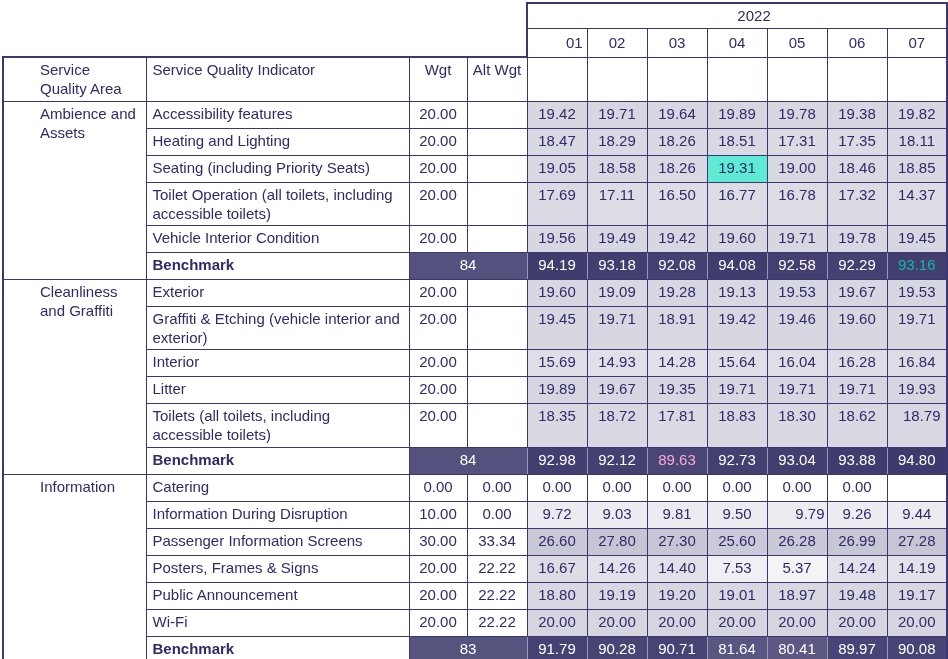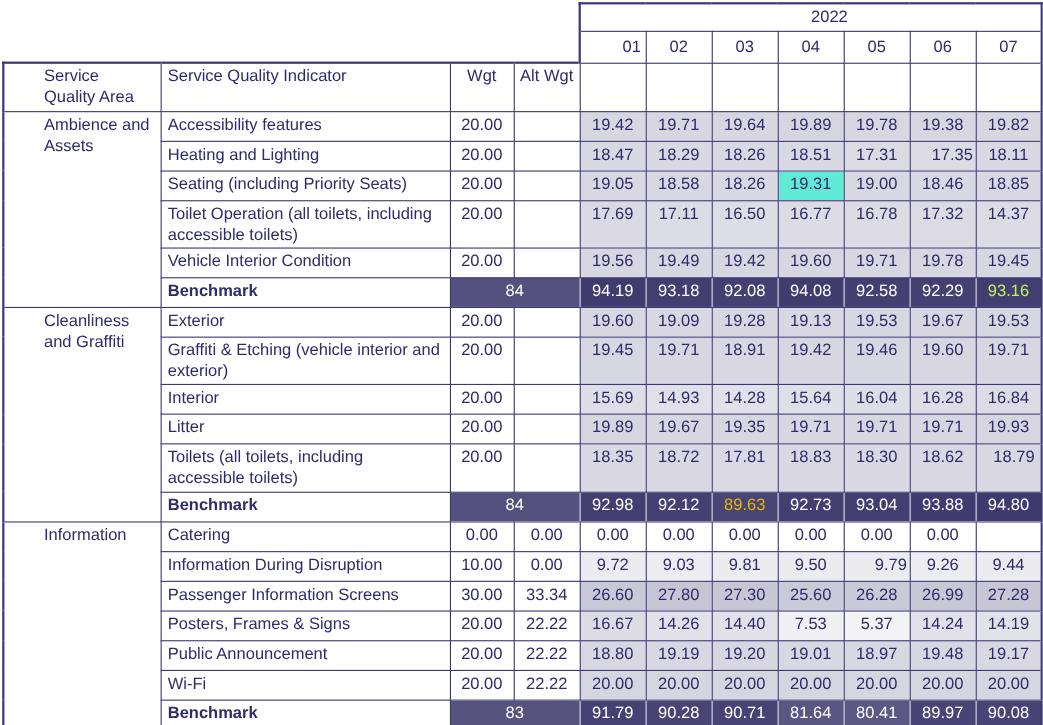--- a/index.html
+++ b/index.html
@@ -107,21 +107,21 @@
       </tr>
       <tr>
         <td class="c">Heating and Lighting</td>
         <td class="c center">20.00</td>
         <td class="c center"></td>
         <td class="c center" style="background: rgb(217, 217, 227);">18.47</td>
         <td class="c center" style="background: rgb(218, 217, 227);">18.29</td>
         <td class="c center" style="background: rgb(218, 217, 227);">18.26</td>
         <td class="c center" style="background: rgb(217, 217, 227);">18.51</td>
         <td class="c center" style="background: rgb(220, 219, 228);">17.31</td>
-        <td class="c center" style="background: rgb(220, 219, 228); text-align: right;">17.35</td>
+        <td class="c center" style="background: rgb(220, 219, 228);">17.35</td>
         <td class="c center er" style="background: rgb(218, 217, 227);">18.11</td>
       </tr>
       <tr>
         <td class="c">Seating (including Priority Seats)</td>
         <td class="c center">20.00</td>
         <td class="c center"></td>
         <td class="c center" style="background: rgb(216, 215, 226);">19.05</td>
         <td class="c center" style="background: rgb(217, 216, 226);">18.58</td>
         <td class="c center" style="background: rgb(218, 217, 227);">18.26</td>
         <td class="c center" style="background: #5eead4;">19.31</td>
@@ -155,21 +155,21 @@
       </tr>
       <tr>
         <td class="c bold">Benchmark</td>
         <td class="c center" colspan="2" style="background: rgb(84, 81, 126); color: rgb(255, 255, 255); border-right-color: rgb(154, 152, 182);">84</td>
         <td class="c center" style="background: rgb(64, 60, 110); color: rgb(255, 255, 255); border-right-color: rgb(154, 152, 182);">94.19</td>
         <td class="c center" style="background: rgb(66, 62, 112); color: rgb(255, 255, 255); border-right-color: rgb(154, 152, 182);">93.18</td>
         <td class="c center" style="background: rgb(68, 64, 113); color: rgb(255, 255, 255); border-right-color: rgb(154, 152, 182);">92.08</td>
         <td class="c center" style="background: rgb(64, 60, 110); color: rgb(255, 255, 255); border-right-color: rgb(154, 152, 182);">94.08</td>
         <td class="c center" style="background: rgb(67, 63, 113); color: rgb(255, 255, 255); border-right-color: rgb(154, 152, 182);">92.58</td>
         <td class="c center" style="background: rgb(68, 64, 113); color: rgb(255, 255, 255); border-right-color: rgb(154, 152, 182);">92.29</td>
-        <td class="c center er" style="background: rgb(66, 62, 112); color: #bef264;">93.16</td>
+        <td class="c center er" style="background: rgb(66, 62, 112); color: #14b8a6;">93.16</td>
       </tr>
       <tr>
         <td class="c el" rowspan="6">Cleanliness and Graffiti</td>
         <td class="c">Exterior</td>
         <td class="c center">20.00</td>
         <td class="c center"></td>
         <td class="c center" style="background: rgb(215, 214, 225);">19.60</td>
         <td class="c center" style="background: rgb(216, 215, 226);">19.09</td>
         <td class="c center" style="background: rgb(216, 215, 225);">19.28</td>
         <td class="c center" style="background: rgb(216, 215, 226);">19.13</td>
@@ -223,21 +223,21 @@
         <td class="c center" style="background: rgb(217, 216, 226);">18.83</td>
         <td class="c center" style="background: rgb(218, 217, 227);">18.30</td>
         <td class="c center" style="background: rgb(217, 216, 226);">18.62</td>
         <td class="c center er" style="background: rgb(217, 216, 226); padding-left: 12px;">18.79</td>
       </tr>
       <tr>
         <td class="c bold">Benchmark</td>
         <td class="c center" colspan="2" style="background: rgb(84, 81, 126); color: rgb(255, 255, 255); border-right-color: rgb(154, 152, 182);">84</td>
         <td class="c center" style="background: rgb(66, 62, 112); color: rgb(255, 255, 255); border-right-color: rgb(154, 152, 182);">92.98</td>
         <td class="c center" style="background: rgb(68, 64, 113); color: rgb(255, 255, 255); border-right-color: rgb(154, 152, 182);">92.12</td>
-        <td class="c center" style="background: rgb(73, 69, 117); color: #eab308; border-right-color: rgb(154, 152, 182);">89.63</td>
+        <td class="c center" style="background: rgb(73, 69, 117); color: #f9a8d4; border-right-color: rgb(154, 152, 182);">89.63</td>
         <td class="c center" style="background: rgb(67, 63, 112); color: rgb(255, 255, 255); border-right-color: rgb(154, 152, 182);">92.73</td>
         <td class="c center" style="background: rgb(66, 62, 112); color: rgb(255, 255, 255); border-right-color: rgb(154, 152, 182);">93.04</td>
         <td class="c center" style="background: rgb(64, 60, 111); color: rgb(255, 255, 255); border-right-color: rgb(154, 152, 182);">93.88</td>
         <td class="c center er" style="background: rgb(62, 58, 109); color: rgb(255, 255, 255);">94.80</td>
       </tr>
       <tr>
         <td class="c el eb" rowspan="7">Information</td>
         <td class="c">Catering</td>
         <td class="c center">0.00</td>
         <td class="c center">0.00</td>

